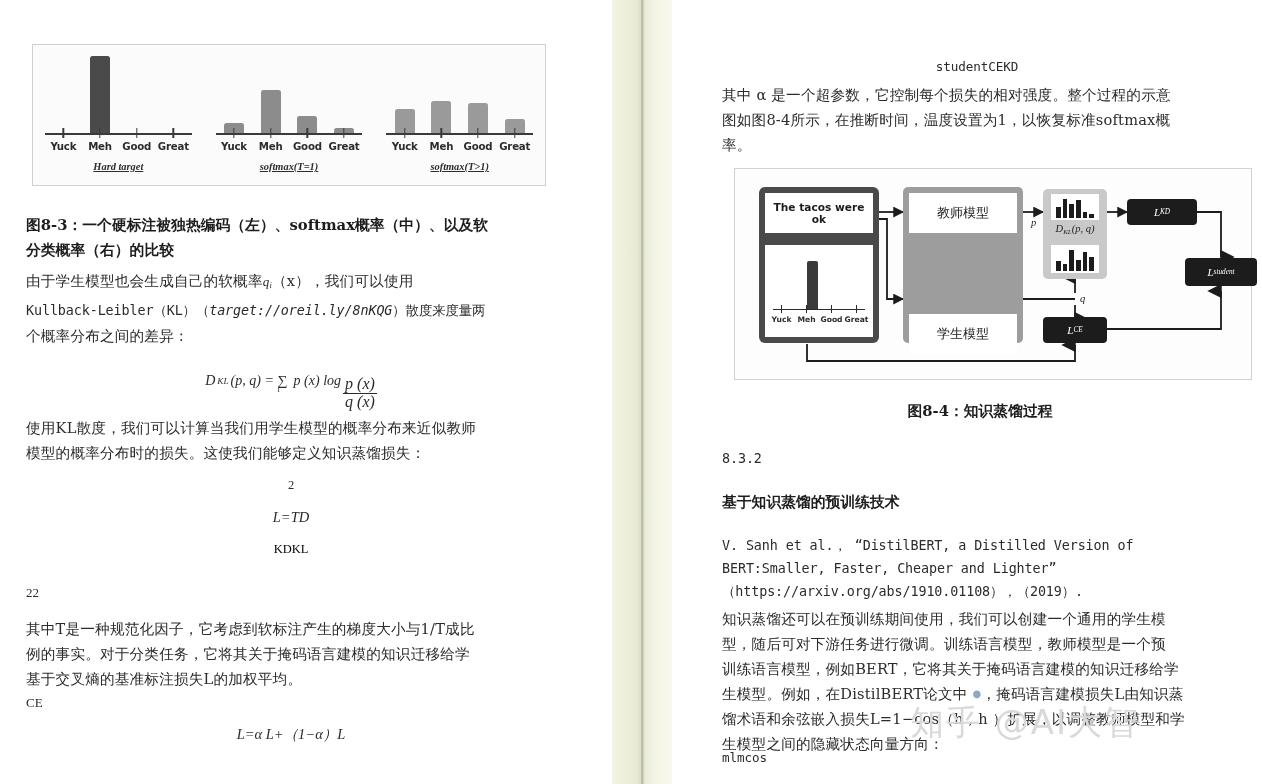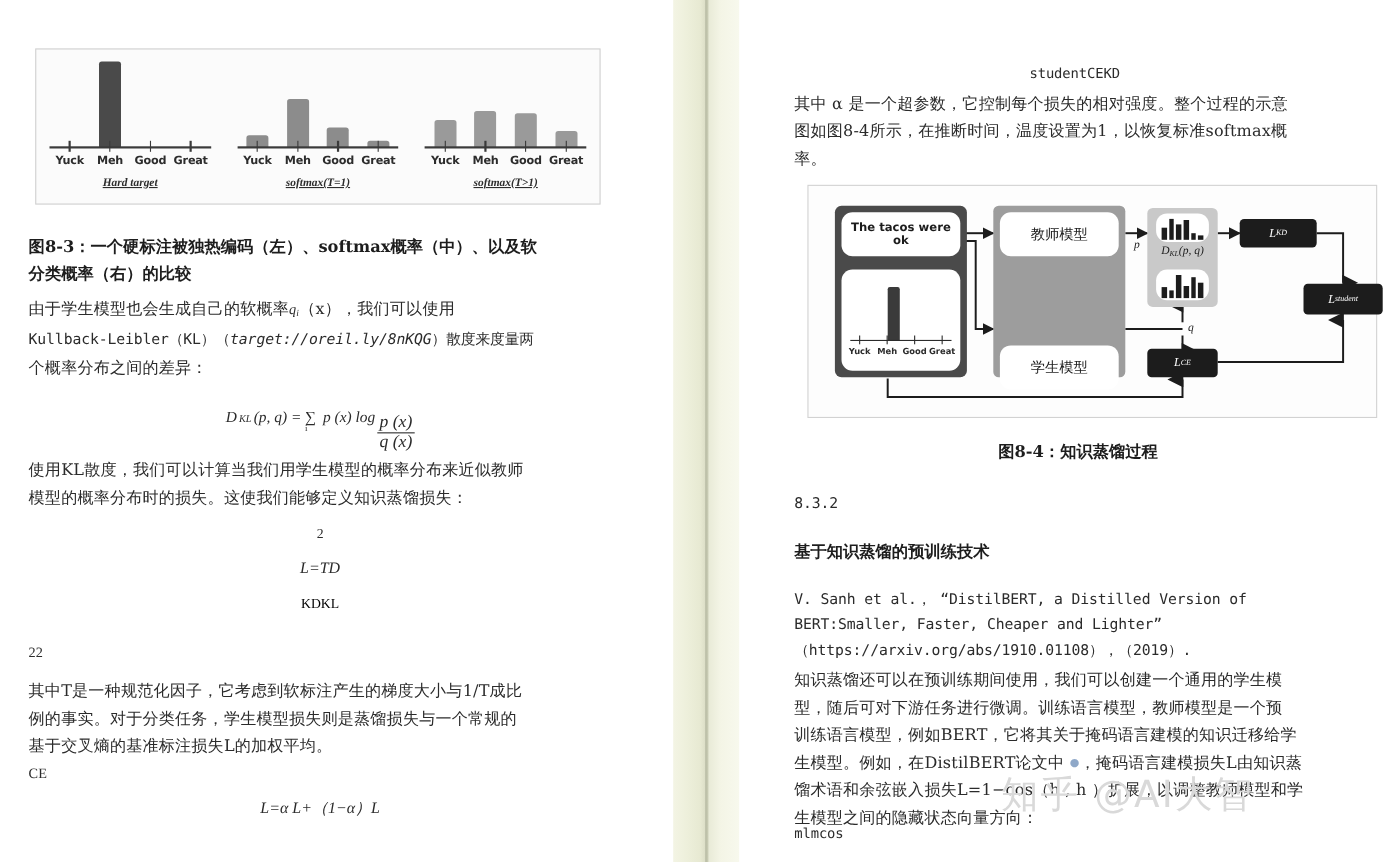--- a/index.html
+++ b/index.html
@@ -105,21 +105,21 @@
 
   
   .fig84 {
     position: absolute; left: 12px; top: 168px; width: 518px; height: 212px;
     border: 1px solid #d2d2d2; background: #fdfdfd;
   }
   .d-abs { position: absolute; }
   .box-dark  { background: #4a4a4a; border-radius: 6px; }
   .box-mid   { background: #9d9d9d; border-radius: 5px; }
   .box-light { background: #c9c9c9; border-radius: 5px; }
-  .box-white { background: #ffffff; border-radius: 10px; }
+  .box-white { background: #ffffff; border-radius: 0; }
   .box-black { background: #1c1c1c; border-radius: 4px; }
   .d-txt {
     position: absolute; inset: 0; display: flex; align-items: center; justify-content: center;
     font-family: "DejaVu Sans", "Liberation Sans", sans-serif;
     font-size: 10.6px; font-weight: bold; color: #1c1c1c; text-align: center;
   }
   .d-txt.cnlbl { font-family: "DejaVu Serif","Liberation Serif",serif; font-size: 13px; font-weight: normal; }
   .d-txt.white { color: #ffffff; font-family: "Liberation Serif", serif; font-style: italic; font-weight: normal; font-size: 11px; }
   .d-axis { position: absolute; background: #2b2b2b; }
   .mini-labels { position: absolute; display: flex; }
@@ -293,21 +293,21 @@
     <div style="position:absolute; left:0; top:478px; width:530px;">
       <div class="tiny-num">2</div>
       <div class="formula" style="font-size:14.5px; margin-top:16px;">L=TD</div>
       <div style="text-align:center; font-family:'Liberation Serif',serif; font-size:12.5px; margin-top:16px;">KDKL</div>
     </div>
 
     <div class="stray" style="position:absolute; left:0; top:585px;">22</div>
 
     <div class="cn" style="position:absolute; left:0; top:616px; width:530px;">
       <div>其中T是一种规范化因子，它考虑到软标注产生的梯度大小与1/T成比</div>
-      <div>例的事实。对于分类任务，学生模型损失则是蒸馏损失与一个常规的</div>
+      <div>例的事实。对于分类任务，它将其关于掩码语言建模的知识迁移给学</div>
       <div>基于交叉熵的基准标注损失L的加权平均。</div>
     </div>
 
     <div class="stray" style="position:absolute; left:0; top:695px;">CE</div>
 
     <div class="formula" style="position:absolute; left:0; top:725px; width:530px; font-size:14.5px;">L=α L+（1−α）L</div>
 
   </div>
 
   <div class="col-right">

